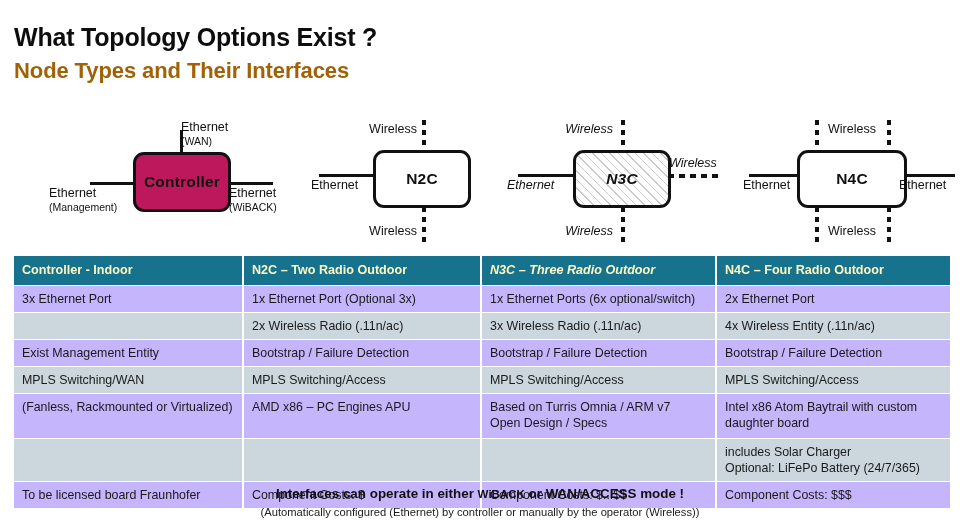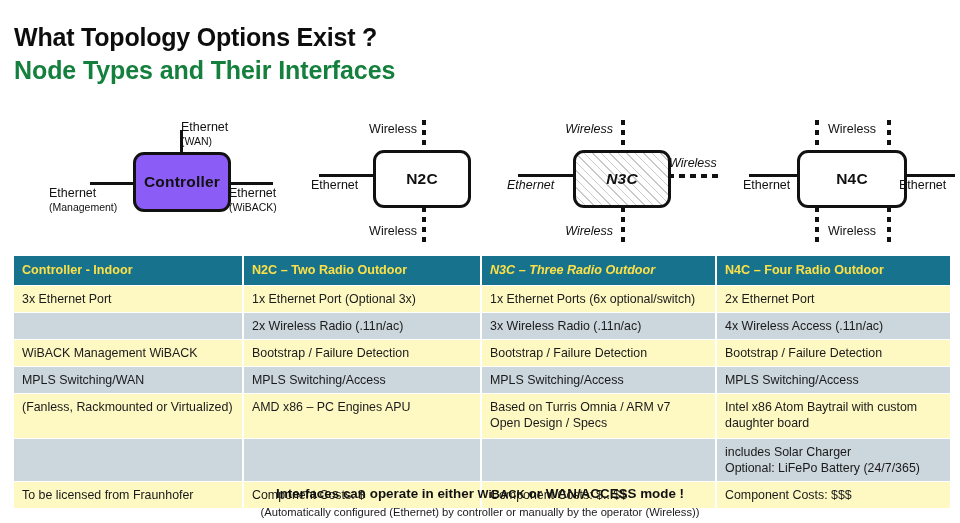--- a/index.html
+++ b/index.html
@@ -19,23 +19,23 @@
   
   #title-block { position: absolute; left: 14px; top: 22px; width: 930px; }
   #page-title {
     font-size: 25px;
     font-weight: bold;
     letter-spacing: -0.2px;
     color: #0d0d0d;
     line-height: 30px;
   }
   #page-subtitle {
-    font-size: 25px;
-    font-weight: bold;
-    color: #15803d;
+    font-size: 22px;
+    font-weight: bold;
+    color: #a16207;
     line-height: 29px;
     margin-top: 4px;
     letter-spacing: -0.1px;
   }
 
   
   #diagram-strip {
     position: absolute;
     left: 0; top: 112px;
     width: 960px; height: 135px;
@@ -46,21 +46,21 @@
     position: absolute;
     border: 3px solid #111111;
     border-radius: 11px;
     box-sizing: border-box;
     display: flex;
     align-items: center;
     justify-content: center;
     background: #ffffff;
     z-index: 4;
   }
-  .node-box.controller { background: #8b5cf6; }
+  .node-box.controller { background: #be185d; }
   .node-box.hatched {
     background-color: #ffffff;
     background-image: repeating-linear-gradient(45deg,
         #c9c9c9 0, #c9c9c9 1px, #ffffff 1px, #ffffff 6px);
   }
   .node-label {
     font-size: 15.5px;
     font-weight: bold;
     color: #111111;
     letter-spacing: 0.2px;
@@ -124,38 +124,38 @@
     border-spacing: 2px 1px;
     table-layout: fixed;
   }
   #spec-table col.c0 { width: 228px; }
   #spec-table col.c1 { width: 236px; }
   #spec-table col.c2 { width: 233px; }
   #spec-table col.c3 { width: 233px; }
 
   #spec-table th {
     background: #17728e;
-    color: #fde047;
+    color: #fef9c3;
     font-size: 12.6px;
     font-weight: bold;
     text-align: left;
     padding: 5px 8px 6px 8px;
     vertical-align: middle;
     height: 18px;
   }
 
   #spec-table td {
     font-size: 12.4px;
     color: #1a1a1a;
     padding: 5px 8px 5px 8px;
     vertical-align: top;
     line-height: 16px;
   }
   tr.shade td { background: #ccd6dd; }
-  tr.plain td { background: #fef9c3; }
+  tr.plain td { background: #c4b5fd; }
   td.italic-cell { }
   .r-tall td { height: 34px; }
   .r-blank td { height: 26px; }
 
   
   #footer {
     position: absolute;
     left: 0; top: 485px;
     width: 960px;
     text-align: center;
@@ -304,24 +304,24 @@
     <tr class="plain">
       <td>3x Ethernet  Port</td>
       <td>1x Ethernet  Port (Optional  3x)</td>
       <td class="italic-cell">1x Ethernet Ports (6x optional/switch)</td>
       <td>2x Ethernet  Port</td>
     </tr>
     <tr class="shade">
       <td></td>
       <td>2x Wireless  Radio (.11n/ac)</td>
       <td class="italic-cell">3x Wireless Radio (.11n/ac)</td>
-      <td>4x Wireless  Access (.11n/ac)</td>
+      <td>4x Wireless  Entity (.11n/ac)</td>
     </tr>
     <tr class="plain">
-      <td>WiBACK  Management WiBACK</td>
+      <td>Exist  Management Entity</td>
       <td>Bootstrap / Failure  Detection</td>
       <td class="italic-cell">Bootstrap / Failure Detection</td>
       <td>Bootstrap / Failure  Detection</td>
     </tr>
     <tr class="shade">
       <td>MPLS Switching/WAN</td>
       <td>MPLS Switching/Access</td>
       <td class="italic-cell">MPLS Switching/Access</td>
       <td>MPLS Switching/Access</td>
     </tr>
@@ -331,21 +331,21 @@
       <td class="italic-cell">Based on Turris Omnia / ARM v7<br>Open Design / Specs</td>
       <td>Intel x86 Atom Baytrail with custom<br>daughter board</td>
     </tr>
     <tr class="shade r-blank">
       <td></td>
       <td></td>
       <td class="italic-cell"></td>
       <td>includes  Solar Charger<br>Optional:  LiFePo Battery (24/7/365)</td>
     </tr>
     <tr class="plain">
-      <td>To be licensed  from Fraunhofer</td>
+      <td>To be licensed  board Fraunhofer</td>
       <td>Component  Costs: $</td>
       <td class="italic-cell">Component Costs: $...$$</td>
       <td>Component  Costs: $$$</td>
     </tr>
   </tbody>
 </table>
 
 <div id="footer">
   <div id="footer-main">
     <span>Interfaces can operate in either </span><span class="smallcaps">WiBACK</span><span> or WAN/ACCESS mode !</span>

